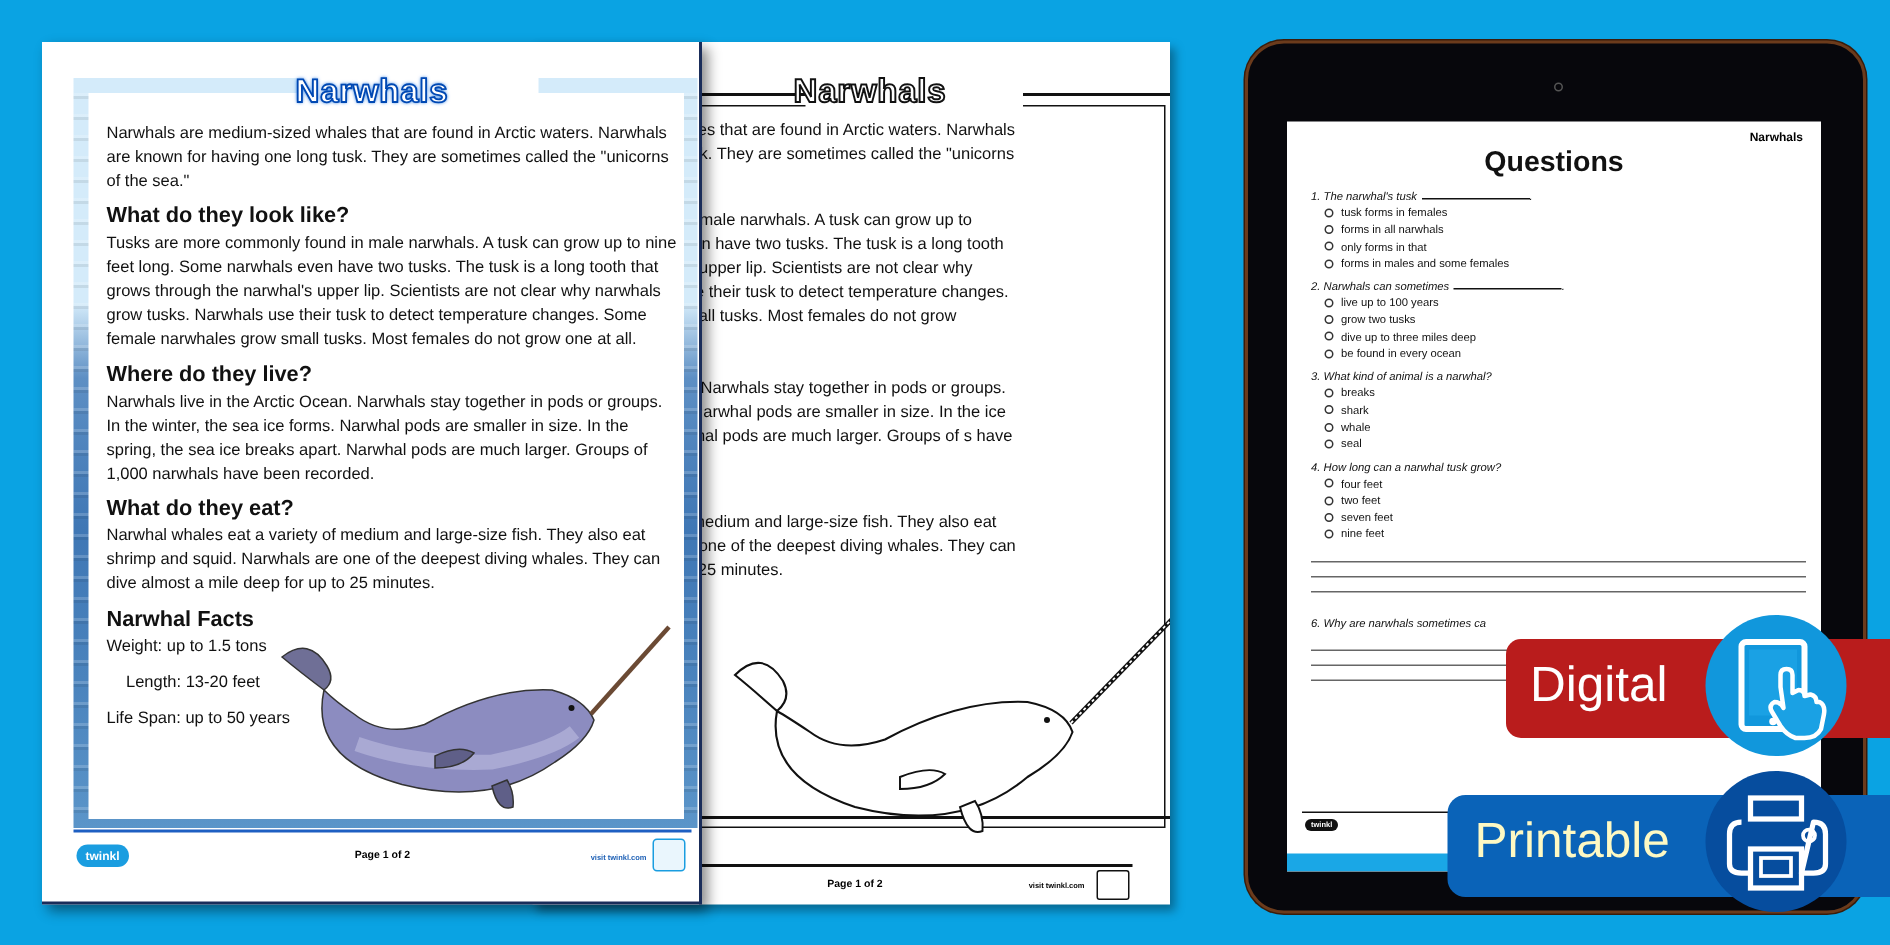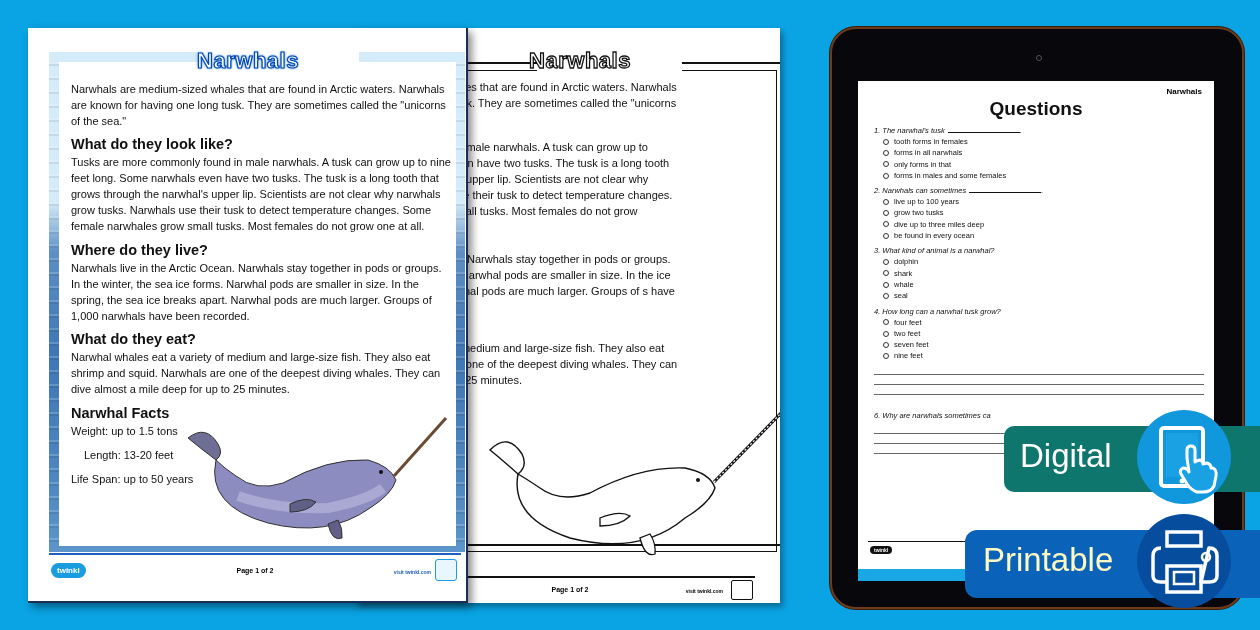--- a/index.html
+++ b/index.html
@@ -118,21 +118,21 @@
   .line { height: 0; border-bottom: 0.8px solid #666; margin: 9px 0 0 0; width: 330px; }
   .screen .footer2 {
     position: absolute; left: 10px; right: 10px; top: 460px; height: 20px;
     border-top: 1px solid #111; font-size: 5.5px; font-weight: bold;
   }
   .footer2 .twk { position: absolute; left: 2px; top: 4px; background: #111; color: #fff; border-radius: 6px; padding: 1px 4px; font-size: 5px; }
   .footer2 .pg { position: absolute; width: 100%; text-align: center; top: 5px; }
   
   .badge-digital {
     position: absolute; left: 1004px; top: 426px; width: 256px; height: 66px;
-    background: #0f766e; border-radius: 10px 0 0 10px;
+    background: #b91c1c; border-radius: 10px 0 0 10px;
   }
   .badge-digital .lbl { position: absolute; left: 16px; top: 11px; color: #fff; font-size: 33px; }
   .circle-digital {
     position: absolute; left: 1137px; top: 410px; width: 94px; height: 94px;
     border-radius: 50%; background: #1197dc;
   }
   .badge-print {
     position: absolute; left: 965px; top: 530px; width: 295px; height: 68px;
     background: #0a63b8; border-radius: 12px 0 0 12px;
   }
@@ -226,21 +226,21 @@
 <div class="tablet">
   <div class="camera"></div>
   <div class="screen">
     <div class="hdr">Narwhals</div>
     <div class="qtitle">Questions</div>
     <div class="questions">
       <div class="q">
         <div class="q-text"><span>1.</span> <span>The narwhal's tusk</span><span class="blank"></span>.</div>
         <div class="opt">
             <span class="radio"></span>
-            <span>tooth forms in females</span>
+            <span>tusk forms in females</span>
           </div>
         <div class="opt">
             <span class="radio"></span>
             <span>forms in all narwhals</span>
           </div>
         <div class="opt">
             <span class="radio"></span>
             <span>only forms in that</span>
           </div>
         <div class="opt">
@@ -264,21 +264,21 @@
           </div>
         <div class="opt">
             <span class="radio"></span>
             <span>be found in every ocean</span>
           </div>
       </div>
       <div class="q">
         <div class="q-text"><span>3.</span> <span>What kind of animal is a narwhal?</span></div>
         <div class="opt">
             <span class="radio"></span>
-            <span>dolphin</span>
+            <span>breaks</span>
           </div>
         <div class="opt">
             <span class="radio"></span>
             <span>shark</span>
           </div>
         <div class="opt">
             <span class="radio"></span>
             <span>whale</span>
           </div>
         <div class="opt">

